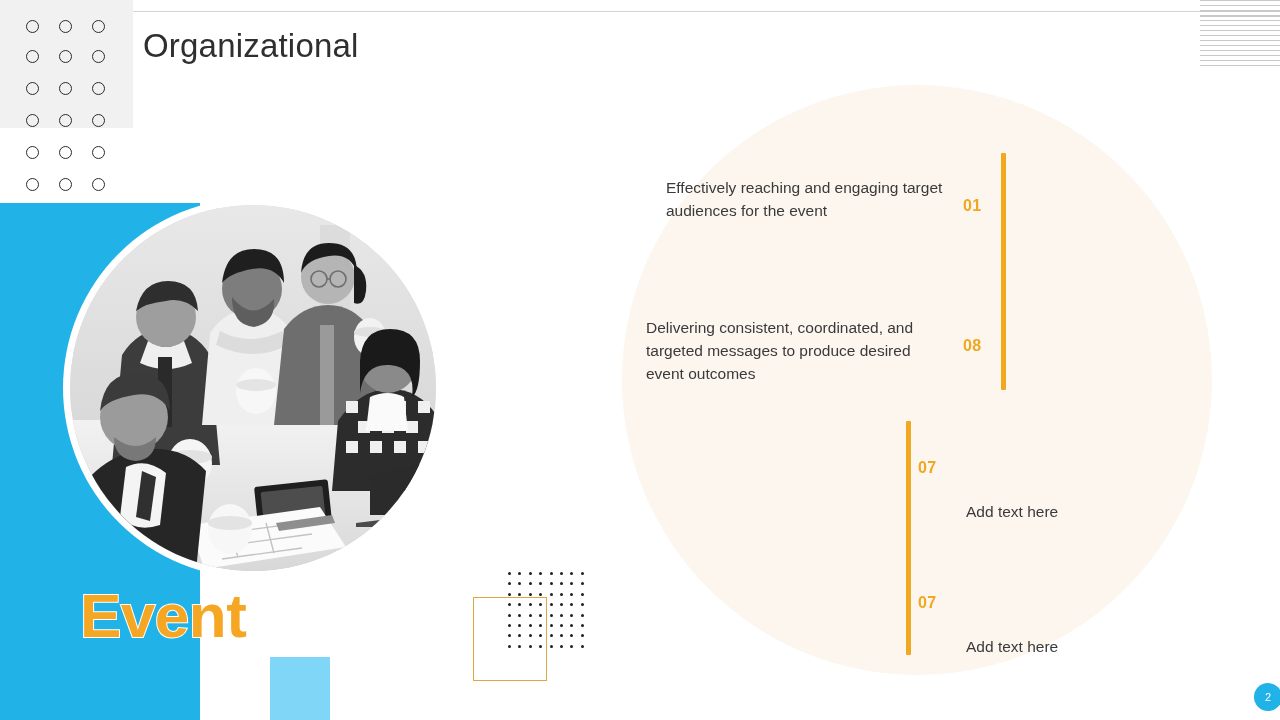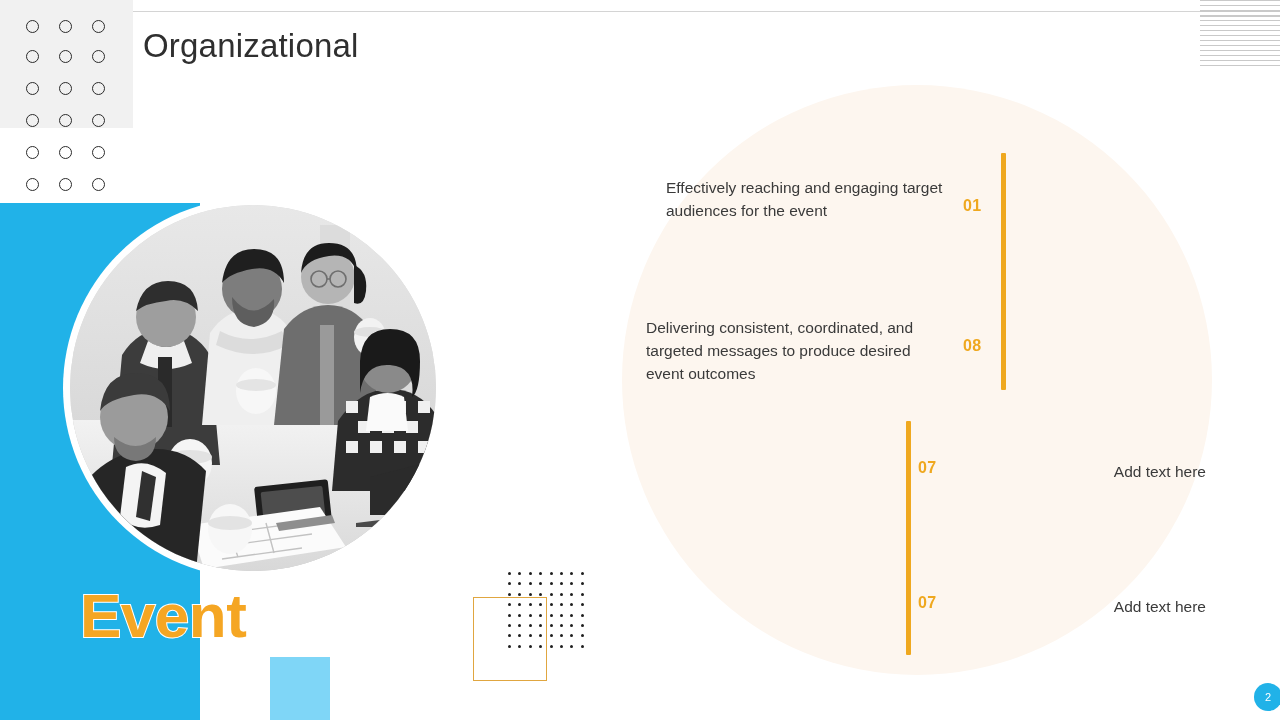--- a/index.html
+++ b/index.html
@@ -180,21 +180,21 @@
     position: absolute;
     font-size: 15.5px;
     line-height: 23px;
     color: #3a3a3a;
   }
 
   
   .item-right .txt { text-align: left; }
 
   
-  .item-left .txt { text-align: right; }
+  .item-left .txt { text-align: left; margin-top: 40px; }
 
   
   .page-badge {
     position: absolute;
     left: 1254px; top: 683px;
     width: 28px; height: 28px;
     border-radius: 50%;
     background: #21b2e8;
     color: #ffffff;
     font-size: 11px;

